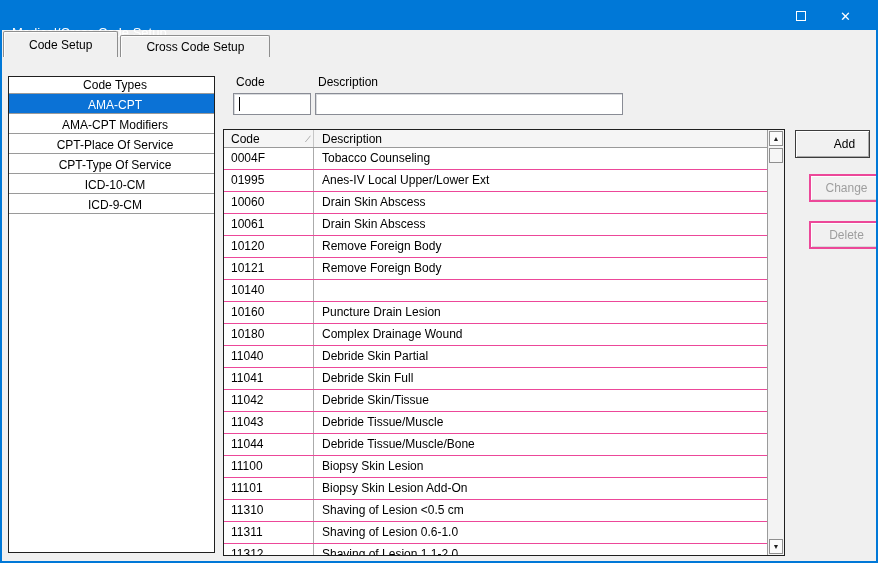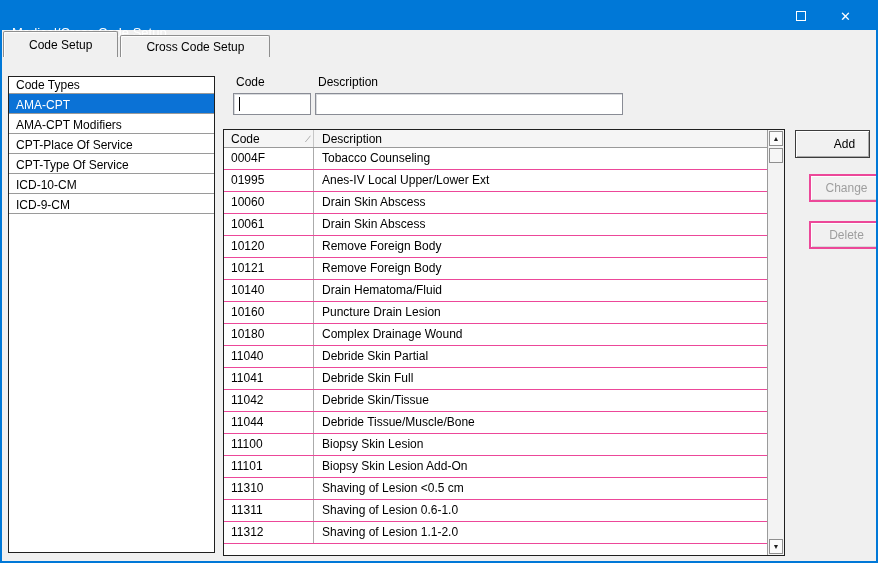--- a/index.html
+++ b/index.html
@@ -37,21 +37,21 @@
     padding:0 25px; font-size:12px; color:#000;
     height:22px; display:flex; align-items:center;
     box-shadow:inset 1px 1px 0 #fdfdfd;
     white-space:nowrap;
   }
   .tab.active { height:26px; position:relative; z-index:2; }
 
   
   .listbox {
     position:absolute; left:6px; top:74px; width:207px; height:477px;
-    background:#fff; border:1px solid #1f1f1f; overflow:hidden;
+    background:#fff; border:1px solid #1f1f1f; overflow:hidden;text-align:center;
   }
   .list-header {
     height:17px; line-height:17px; padding-left:7px;
     font-size:12px; color:#000; border-bottom:1px solid #9a9a9a; background:#fff;
   }
   .list-row {
     height:20px; line-height:22px; padding-left:7px;
     font-size:12px; color:#000; border-bottom:1px solid #9a9a9a;
     background:#fff; cursor:default; white-space:nowrap;
   }
@@ -201,41 +201,44 @@
         <div class="trow">
           <div class="tcell code">10120</div>
           <div class="tcell desc">Remove Foreign Body</div>
         </div>
         <div class="trow">
           <div class="tcell code">10121</div>
           <div class="tcell desc">Remove Foreign Body</div>
         </div>
         <div class="trow">
           <div class="tcell code">10140</div>
-          <div class="tcell desc">Drain Hematoma/Fluid</div>
         </div>
         <div class="trow">
           <div class="tcell code">10160</div>
           <div class="tcell desc">Puncture Drain Lesion</div>
         </div>
         <div class="trow">
           <div class="tcell code">10180</div>
           <div class="tcell desc">Complex Drainage Wound</div>
         </div>
         <div class="trow">
           <div class="tcell code">11040</div>
           <div class="tcell desc">Debride Skin Partial</div>
         </div>
         <div class="trow">
           <div class="tcell code">11041</div>
           <div class="tcell desc">Debride Skin Full</div>
         </div>
         <div class="trow">
           <div class="tcell code">11042</div>
           <div class="tcell desc">Debride Skin/Tissue</div>
+        </div>
+        <div class="trow">
+          <div class="tcell code">11043</div>
+          <div class="tcell desc">Debride Tissue/Muscle</div>
         </div>
         <div class="trow">
           <div class="tcell code">11044</div>
           <div class="tcell desc">Debride Tissue/Muscle/Bone</div>
         </div>
         <div class="trow">
           <div class="tcell code">11100</div>
           <div class="tcell desc">Biopsy Skin Lesion</div>
         </div>
         <div class="trow">

